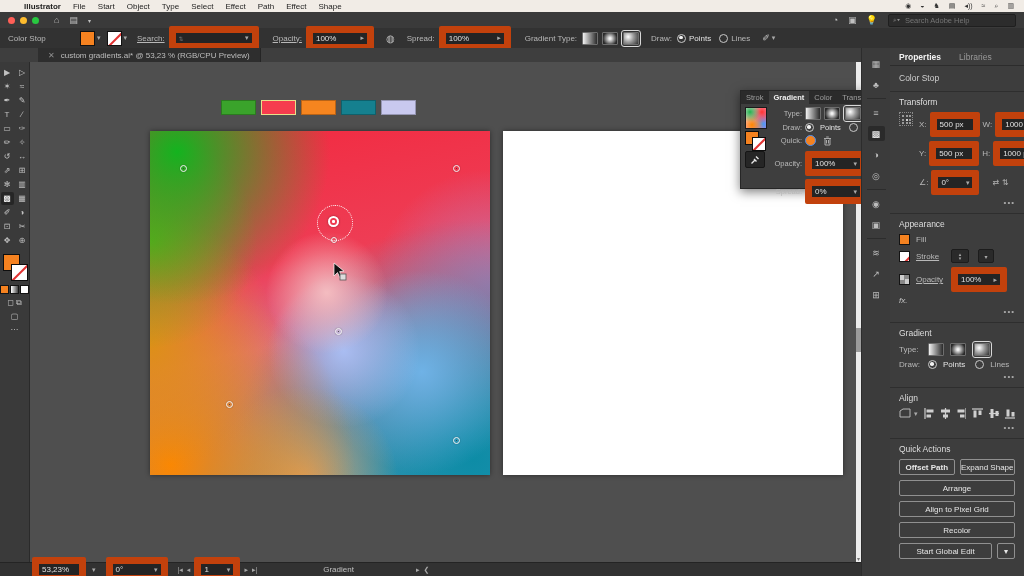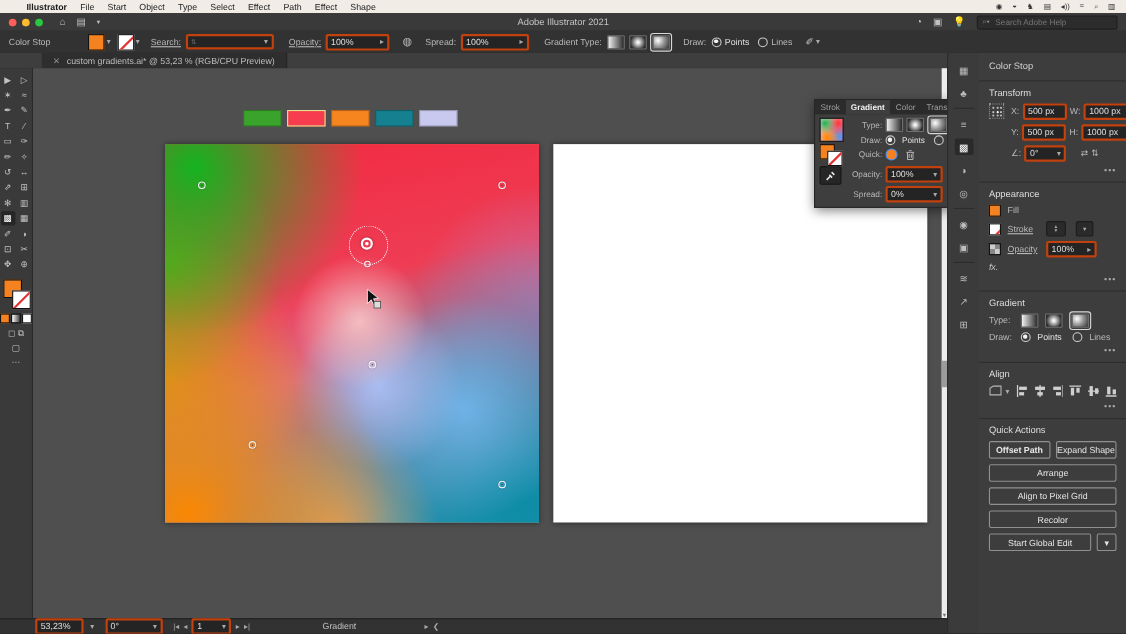--- a/index.html
+++ b/index.html
@@ -24,21 +24,21 @@
   .tbicon{color:#c0c0c0;font-size:9px;margin-left:10px;}
   .searchbox{display:flex;align-items:center;gap:3px;background:#2c2c2c;border:1px solid #1f1f1f;
              border-radius:2px;height:11px;width:118px;margin:0 8px 0 10px;padding:0 4px;}
   .searchbox input{background:transparent;border:none;outline:none;color:#9a9a9a;
                    font-size:7.5px;width:100%;font-family:"Liberation Sans",sans-serif;}
 
   
   .controlbar{left:0;top:28px;width:1024px;height:20px;background:#323232;
               border-bottom:1px solid #252525;display:flex;align-items:center;font-size:8px;}
   .lbl{color:#b8b8b8;font-size:8px;white-space:nowrap;}
-  .fld{background:#242424;border:2px solid #c2410c;border-radius:2px;color:#e0e0e0;
+  .fld{background:#242424;border:7px solid #c2410c;border-radius:2px;color:#e0e0e0;
        font-size:8px;padding:1px 3px;display:inline-flex;align-items:center;}
   .chev{color:#aaa;font-size:7px;margin-left:2px;}
   .swatch-mini{width:13px;height:13px;border:1px solid #111;}
   .none-swatch{background:#fff;position:relative;overflow:hidden;}
   .none-swatch::after{content:"";position:absolute;left:-2px;top:5px;width:22px;height:2px;
                       background:#e23333;transform:rotate(-45deg);}
   .gbtn{width:14px;height:11px;border:1px solid #6e6e6e;border-radius:1px;}
   .gbtn.linear{background:linear-gradient(90deg,#f2f2f2,#2a2a2a);}
   .gbtn.radial{background:radial-gradient(circle,#f2f2f2 10%,#2a2a2a 80%);}
   .gbtn.free{background:radial-gradient(circle at 30% 35%,#ffffff,#9a9a9a 45%,#333333);}
@@ -187,21 +187,20 @@
       <span>♞</span>
       <span>▤</span>
       <span>◂))</span>
       <span>≈</span>
       <span>⌕</span>
       <span>▥</span>
     </span>
   </div>
 
   <div class="abs titlebar">
-    <span class="apptitle">Adobe Illustrator 2021</span>
     <span style="display:flex;margin-left:8px;">
       <span class="tl" style="background:#ff5f57"></span>
       <span class="tl" style="background:#febc2e"></span>
       <span class="tl" style="background:#28c840"></span>
     </span>
     <span class="tbicon">⌂</span>
     <span class="tbicon">▤</span>
     <span class="tbicon" style="font-size:6px">▾</span>
     <span style="margin-left:auto;display:flex;align-items:center;">
       <span class="tbicon">◔</span>
@@ -429,20 +428,24 @@
     <span class="docksep"></span>
     <span class="dockicon">◉</span>
     <span class="dockicon">▣</span>
     <span class="docksep"></span>
     <span class="dockicon">≋</span>
     <span class="dockicon">↗</span>
     <span class="dockicon">⊞</span>
   </div>
 
   <div class="abs props">
+    <div class="ptabs">
+      <span class="ptab active">Properties</span>
+      <span class="ptab">Libraries</span>
+    </div>
 
     <div class="psection" style="padding-top:7px;padding-bottom:8px;">
       <span style="color:#cfcfcf;font-size:8.5px;">Color Stop</span>
     </div>
 
     <div class="psection">
       <div class="ptitle">Transform</div>
       <div style="display:flex;gap:4px;">
         <span class="refgrid">
           <span class="refdot"></span>

